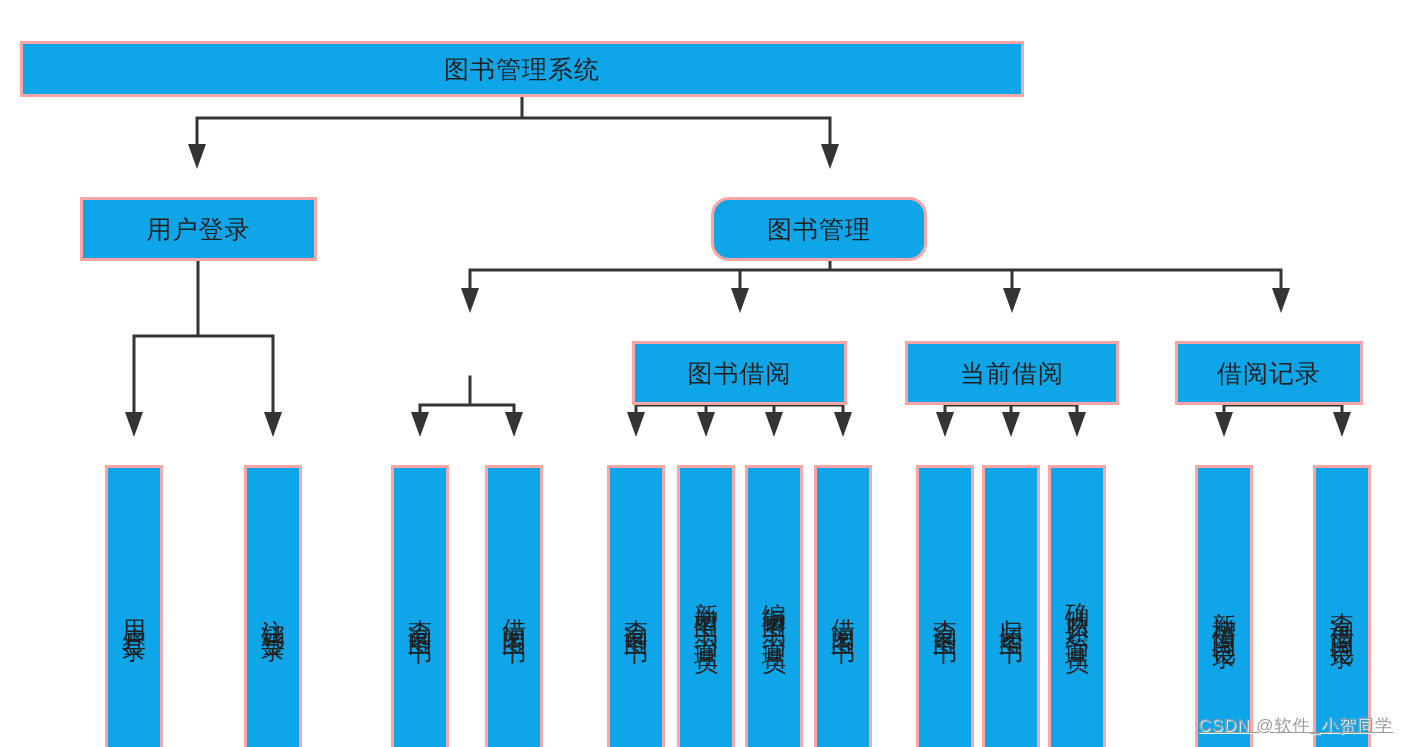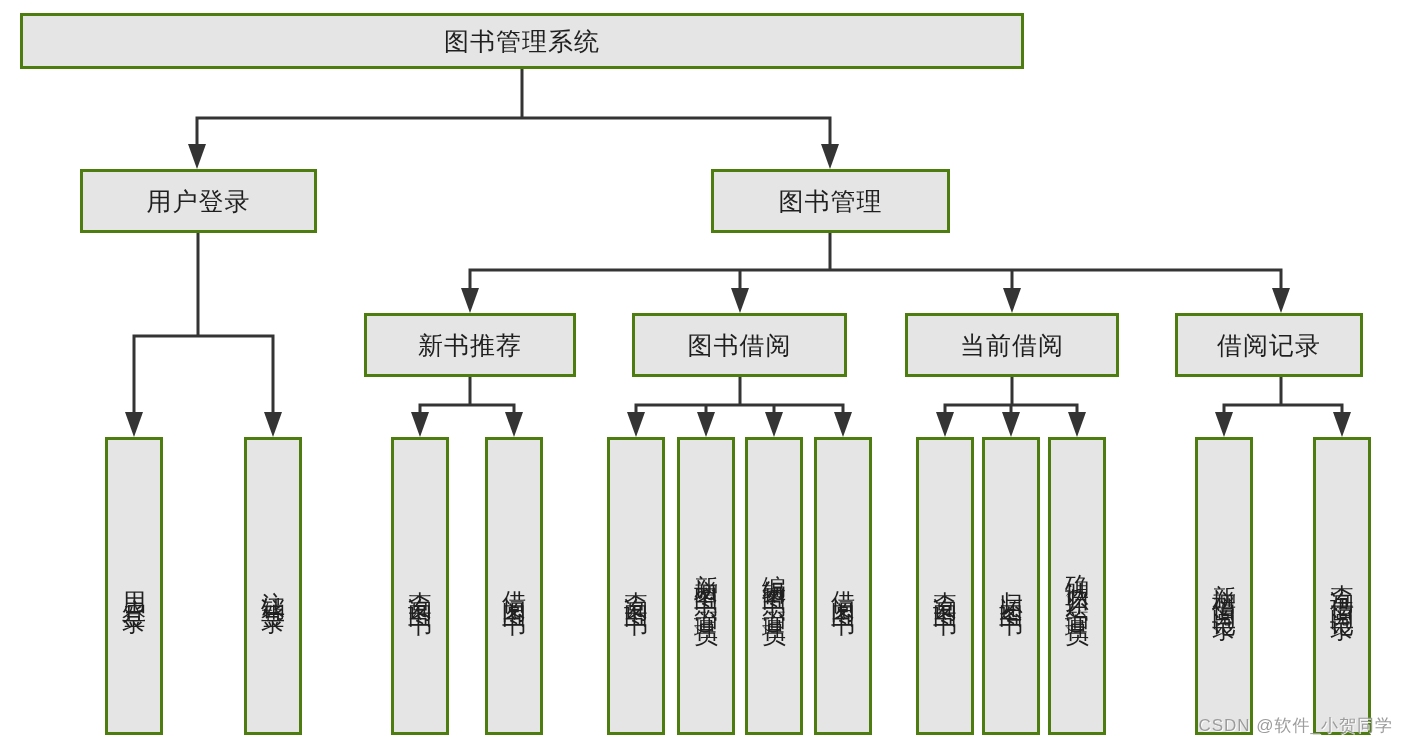--- a/index.html
+++ b/index.html
@@ -12,26 +12,27 @@
     font-family: "Liberation Sans", "DejaVu Sans", sans-serif;
   }
   .connectors {
     position: absolute;
     left: 0; top: 0;
     width: 1405px; height: 747px;
   }
   .node {
     position: absolute;
     box-sizing: border-box;
-    border: 3px solid #4d7c0f;
-    background: #e5e5e5;
+    border: 3px solid #fca5a5;
+    background: #0ea5e9;
     display: flex;
     align-items: center;
     justify-content: center;
     color: #1f1f1f;
+    margin-top: 28px;
   }
   .htext {
     font-size: 25px;
     letter-spacing: 1px;
     white-space: nowrap;
     color: #1f1f1f;
   }
   .vtext {
     writing-mode: vertical-rl;
     text-orientation: mixed;
@@ -45,20 +46,21 @@
   .lvl  { height: 64px; }
   .watermark {
     position: absolute;
     right: 12px;
     bottom: 10px;
     font-size: 17px;
     color: #9c9c9c;
     letter-spacing: 1px;
     text-shadow: 1px 1px 0 rgba(255,255,255,0.85);
     white-space: nowrap;
+    text-decoration: underline;
   }
 </style>
 </head>
 <body>
 
 <div class="page">
 
   <svg class="connectors" viewBox="0 0 1405 747" xmlns="http://www.w3.org/2000/svg">
     <g stroke="#343434" stroke-width="3" fill="none" stroke-linecap="square">
 
@@ -102,27 +104,24 @@
     </g>
   </svg>
 
   <div class="node" style="left:20px; top:13px; width:1004px; height:56px;">
     <span class="htext">图书管理系统</span>
   </div>
 
   <div class="node lvl" style="left:80px; top:169px; width:237px;">
     <span class="htext">用户登录</span>
   </div>
-  <div class="node lvl" style="left:711px; top:169px; width:239px;">
+  <div class="node lvl" style="left:711px; top:169px; width:216px;border-radius:18px;">
     <span class="htext">图书管理</span>
   </div>
 
-  <div class="node lvl" style="left:364px; top:313px; width:212px;">
-    <span class="htext">新书推荐</span>
-  </div>
   <div class="node lvl" style="left:905px; top:313px; width:214px;">
     <span class="htext">当前借阅</span>
   </div>
   <div class="node lvl" style="left:632px; top:313px; width:215px;">
     <span class="htext">图书借阅</span>
   </div>
   <div class="node lvl" style="left:1175px; top:313px; width:188px;">
     <span class="htext">借阅记录</span>
   </div>
 

